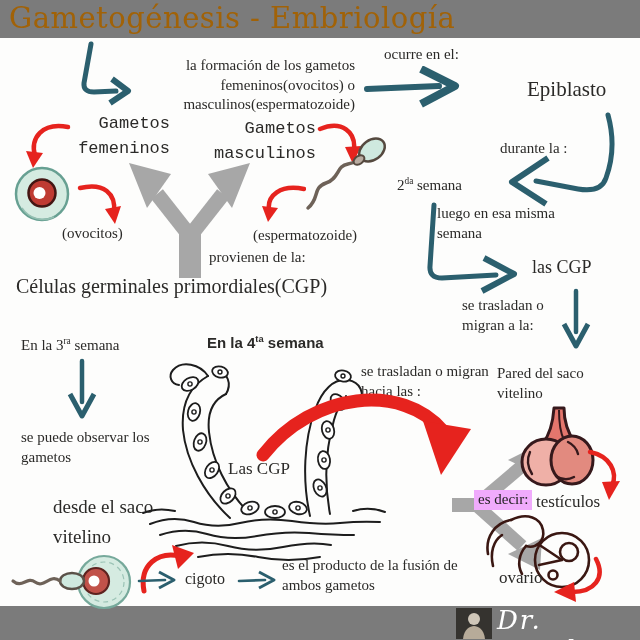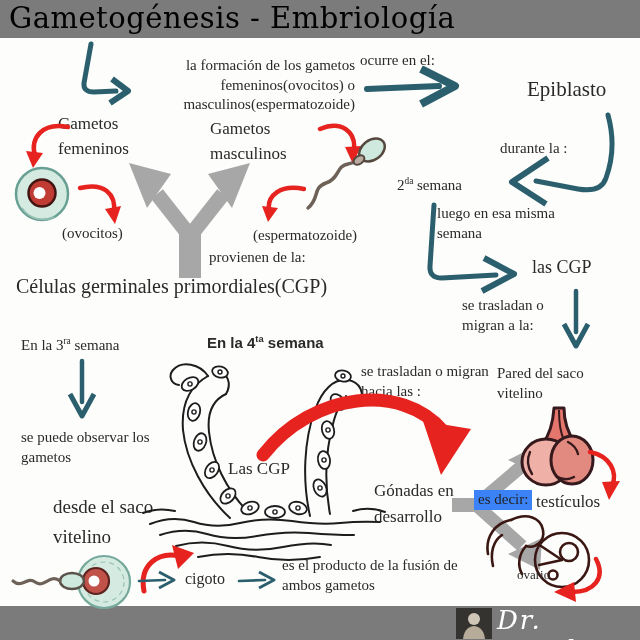--- a/index.html
+++ b/index.html
@@ -4,36 +4,36 @@
 <style>
   html,body{margin:0;padding:0;}
   #canvas{
     position:relative; width:640px; height:640px; overflow:hidden;
     background:#fdfdfc; font-family:"Liberation Serif", serif; color:#2b2a28;
   }
   .bar{position:absolute;left:0;width:640px;background:#7b7b7b;}
   #topbar{top:0;height:38px;}
   #botbar{top:606px;height:34px;}
   .title{
-    position:absolute;left:9px;top:1px;color:#000000;
+    position:absolute;left:9px;top:1px;color:#a16207;
     font-family:"DejaVu Serif", serif;font-size:29px;letter-spacing:.5px;
   }
   .brand{
     position:absolute;left:497px;top:605px;color:#ffffff;
     font-family:"DejaVu Serif", serif;font-style:italic;font-size:26px;letter-spacing:2px;
   }
   .t{position:absolute;font-size:15px;line-height:1.3;}
-  .ctr{text-align:left;}
+  .ctr{text-align:right;font-family:Liberation Mono, monospace;}
   sup{font-size:.62em;}
   .svgabs{position:absolute;}
   .teal{color:#2b5f6e;}
   .red{color:#e6231e;}
   .gray{color:#a7a7a7;}
   .ink{color:#1d1d1d;}
-  .esdecir{background:#3b82f6;padding:0 4px;color:#222;}
+  .esdecir{background:#f0abfc;padding:0 4px;color:#222;}
   .sans{font-family:"Liberation Sans", sans-serif;font-weight:600;font-size:15px;}
   .portrait{position:absolute;left:456px;top:608px;width:36px;height:31px;background:#3a3a3a;border-radius:2px;}
 </style>
 </head>
 <body>
 
 <div id="canvas">
 
   <div class="bar" id="topbar"></div>
   <div class="bar" id="botbar"></div>
@@ -48,21 +48,21 @@
   </div>
   <div class="brand">Dr. Dipalo</div>
 
   <svg class="svgabs teal" style="left:76px;top:41px;" width="62" height="66" viewBox="0 0 62 66">
     <path d="M15,3 L8,42 Q7,51 18,51 L40,50" stroke="currentColor" stroke-width="5" fill="none" stroke-linecap="round"></path>
     <path d="M36,38 L52,50 L34,62" stroke="currentColor" stroke-width="6" fill="none" stroke-linejoin="round"></path>
   </svg>
 
   <div class="t" style="left:140px;top:56px;width:215px;text-align:right;">la formación de los gametos femeninos(ovocitos) o masculinos(espermatozoide)</div>
 
-  <div class="t" style="left:360px;top:45px;margin-top:6px;">ocurre en el:</div>
+  <div class="t" style="left:384px;top:45px;">ocurre en el:</div>
 
   <svg class="svgabs teal" style="left:363px;top:66px;" width="104" height="42" viewBox="0 0 104 42">
     <path d="M4,23 L76,20" stroke="currentColor" stroke-width="6" fill="none" stroke-linecap="round"></path>
     <path d="M58,3 L92,20 L58,38" stroke="currentColor" stroke-width="8" fill="none" stroke-linejoin="round"></path>
   </svg>
 
   <div class="t" style="left:527px;top:76px;font-size:21px;">Epiblasto</div>
 
   <div class="t" style="left:500px;top:139px;">durante la :</div>
 
@@ -200,21 +200,20 @@
 
   <div class="t" style="left:228px;top:458px;font-size:17px;">Las CGP</div>
 
   <div class="t" style="left:361px;top:362px;width:128px;">se trasladan o migran hacia las :</div>
 
   <svg class="svgabs red" style="left:255px;top:383px;" width="220" height="100" viewBox="0 0 220 100">
     <path d="M8,72 C58,8 148,0 188,48" stroke="currentColor" stroke-width="13" fill="none" stroke-linecap="round"></path>
     <polygon points="168,38 216,46 186,92" fill="currentColor"></polygon>
   </svg>
 
-  <div class="t ctr" style="left:374px;top:478px;width:100px;font-size:17px;line-height:1.5;">Gónadas en desarrollo</div>
 
   <svg class="svgabs gray" style="left:452px;top:438px;" width="108" height="142" viewBox="0 0 108 142">
     <rect x="0" y="60" width="32" height="14" fill="currentColor"></rect>
     <line x1="24" y1="67" x2="70" y2="28" stroke="currentColor" stroke-width="13"></line>
     <line x1="24" y1="67" x2="70" y2="108" stroke="currentColor" stroke-width="13"></line>
     <polygon points="88,6 90,38 56,22" fill="currentColor"></polygon>
     <polygon points="88,132 90,100 56,116" fill="currentColor"></polygon>
   </svg>
 
   <div class="t esdecir" style="left:474px;top:490px;">es decir:</div>
@@ -239,21 +238,21 @@
       <path d="M15,56 C12,43 15,31 24,25"></path>
       <path d="M33,10 C49,2 63,8 65,20 C67,31 58,39 48,36"></path>
       <path d="M48,36 C41,44 39,55 44,64"></path>
       <circle cx="84" cy="50" r="27"></circle>
       <circle cx="91" cy="42" r="9"></circle>
       <path d="M84,50 L63,36 M84,50 L61,55"></path>
       <circle cx="75" cy="65" r="4.5"></circle>
     </g>
   </svg>
 
-  <div class="t" style="left:517px;top:567px;font-size:13px;">ovario</div>
+  <div class="t" style="left:499px;top:567px;font-size:17px;">ovario</div>
 
   <svg class="svgabs red" style="left:536px;top:554px;" width="70" height="50" viewBox="0 0 70 50">
     <path d="M60,5 C70,24 58,38 36,38" stroke="currentColor" stroke-width="4.5" fill="none" stroke-linecap="round"></path>
     <polygon points="38,28 40,48 18,38" fill="currentColor"></polygon>
   </svg>
 
   <svg class="svgabs red" style="left:136px;top:543px;" width="64" height="56" viewBox="0 0 64 56">
     <path d="M8,48 C3,22 22,8 44,13" stroke="currentColor" stroke-width="5" fill="none" stroke-linecap="round"></path>
     <polygon points="36,2 58,10 42,26" fill="currentColor"></polygon>
   </svg>

